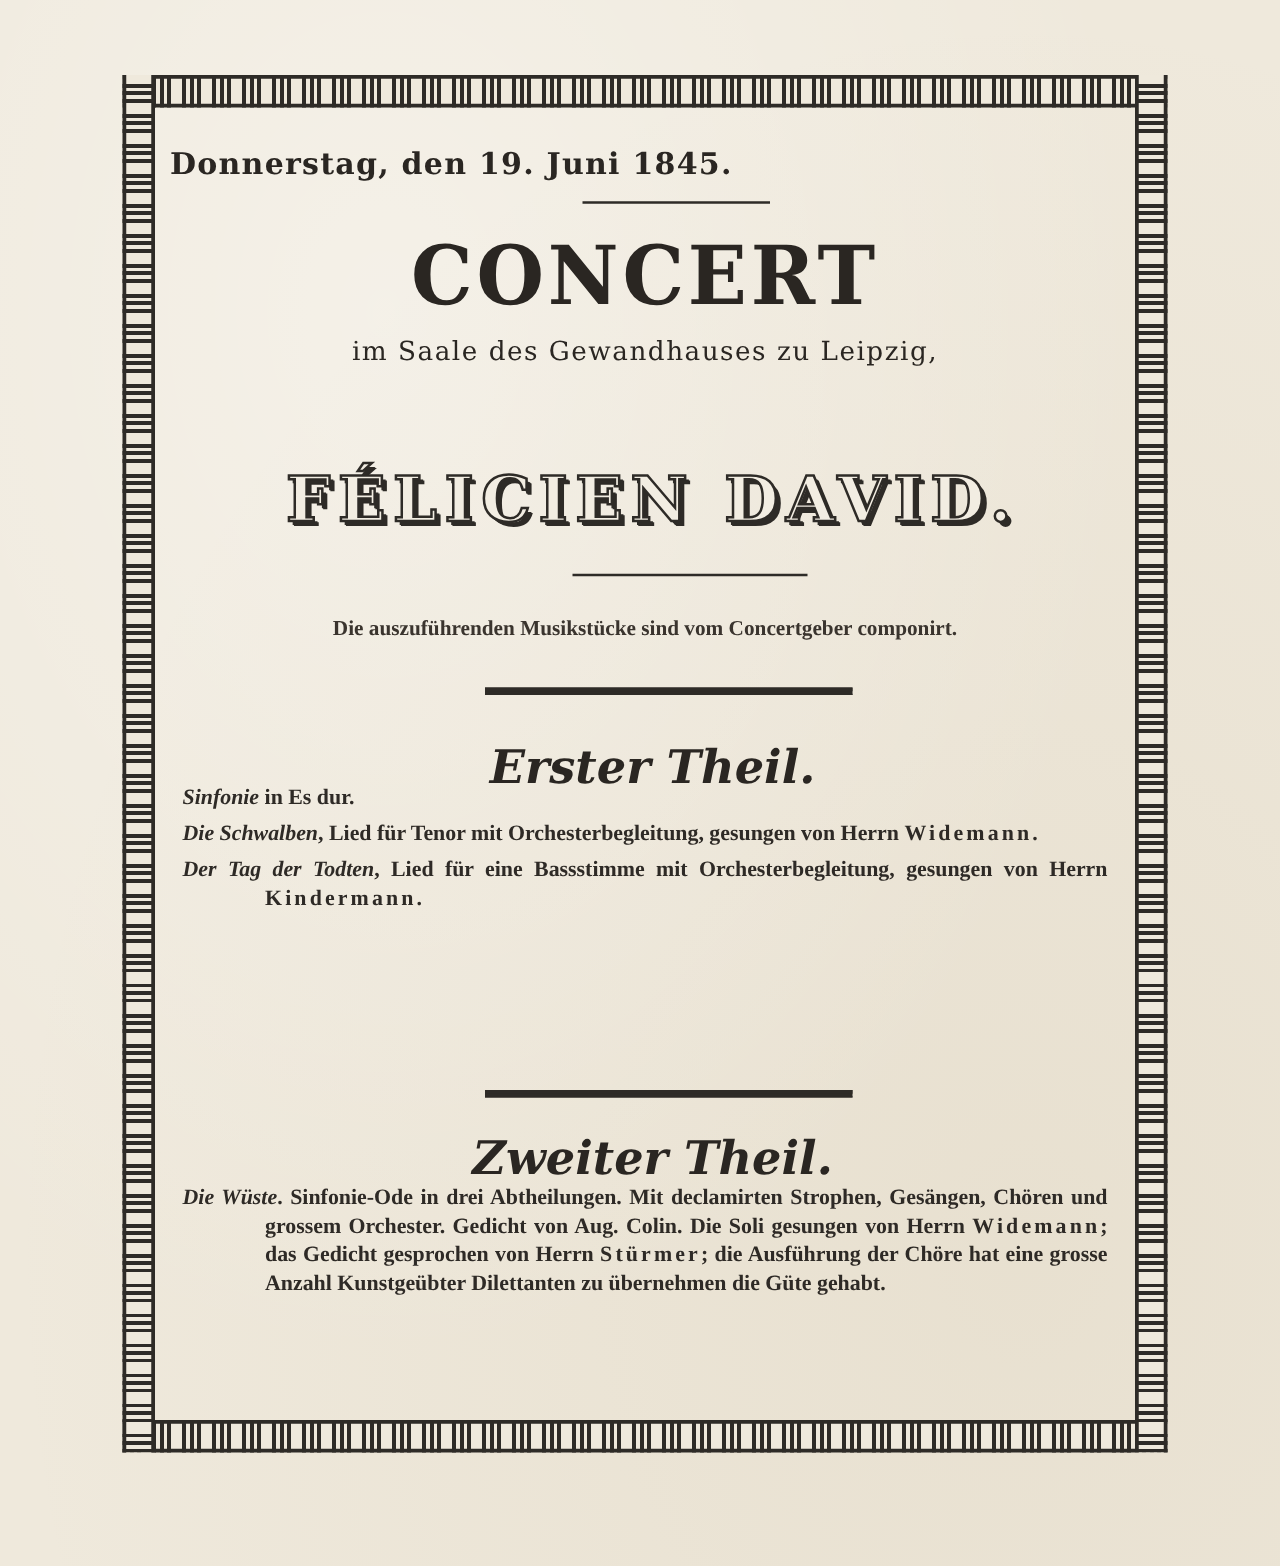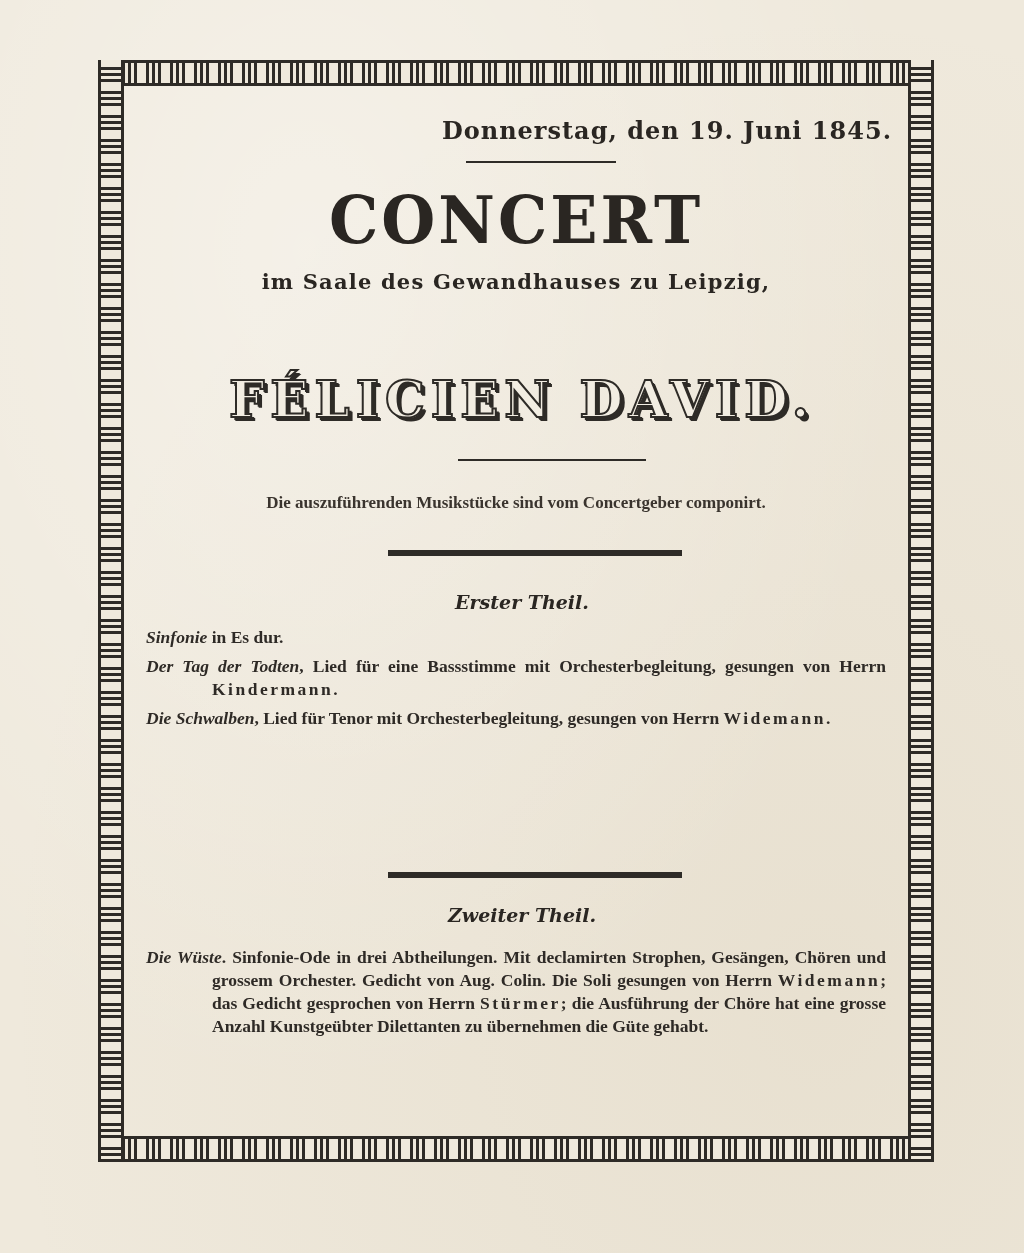--- a/index.html
+++ b/index.html
@@ -53,33 +53,33 @@
       linear-gradient(90deg,#2e2b27,#2e2b27),
       repeating-linear-gradient(0deg, #2e2b27 0 3px, transparent 3px 6px, #2e2b27 6px 9px, transparent 9px 12px, #2e2b27 12px 15px, transparent 15px 24px);
     background-size:3px 100%, 3px 100%, 100% 100%;
     background-position:0 0, 100% 0, 0 0;
     background-repeat:no-repeat, no-repeat, repeat;
   }
   .content {
     position:absolute; left:26px; top:26px; right:26px; bottom:26px;
   }
   .date {
-    position:absolute; top:30px; left:0; right:16px; text-align:right;
-    font-family:"DejaVu Serif", serif; font-weight:bold; font-size:24px; letter-spacing:1px;
+    position:absolute; top:30px; left:0; right:16px; text-align:left;
+    font-family:"DejaVu Serif", serif; font-weight:bold; font-size:24px; letter-spacing:1px;padding-left:12px;
   }
   .rule { position:absolute; height:2px; background:#2e2b27; }
   .rule.r1 { left:342px; width:150px; top:75px; }
   .concert {
     position:absolute; top:98px; left:0; right:0; text-align:center;
     font-family:"DejaVu Serif", serif; font-weight:900; font-size:62px; letter-spacing:3px;
     transform:scaleY(1.05);
   }
   .venue {
     position:absolute; top:183px; left:0; right:0; text-align:center;
-    font-family:"DejaVu Serif", serif; font-weight:bold; font-size:21px; letter-spacing:1.2px;
+    font-family:"DejaVu Serif", serif; font-weight:normal; font-size:21px; letter-spacing:1.2px;
   }
   .given {
     position:absolute; top:246px; left:0; right:0; text-align:center;
     font-family:"Liberation Serif", serif; font-size:16px;
   }
   .composer {
     position:absolute; top:284px; left:0; right:0; text-align:center;
     font-family:"DejaVu Serif", serif; font-weight:900; font-size:50px; letter-spacing:6px;
     color:#f2ede2;
     -webkit-text-stroke:2px #2e2b27;
@@ -88,21 +88,21 @@
   }
   .rule.r2 { left:334px; width:188px; top:373px; }
   .note {
     position:absolute; top:407px; left:0; right:0; text-align:center;
     font-family:"Liberation Serif", serif; font-size:17px; font-weight:bold; color:#3a342e;
   }
   .rule.double { height:0; border-top:3px solid #2e2b27; border-bottom:1px solid #2e2b27; padding-top:2px; }
   .rule.r3 { left:264px; width:294px; top:464px; }
   .part-title {
     position:absolute; left:12px; right:0; text-align:center;
-    font-family:"DejaVu Serif", serif; font-weight:900; font-style:italic; font-size:19px;
+    font-family:"DejaVu Serif", serif; font-weight:900; font-style:italic; font-size:37px;
   }
   .part1 { top:505px; }
   .items { position:absolute; left:22px; right:22px; font-family:"Liberation Serif", serif; font-size:17.5px; font-weight:bold; line-height:23px; color:#2e2a26; }
   .items1 { top:540px; }
   .item { padding-left:66px; text-indent:-66px; margin-bottom:6px; text-align:justify; }
   .item .work { font-style:italic; font-weight:bold; }
   .spaced { letter-spacing:2.5px; }
   .rule.r4 { left:264px; width:294px; top:786px; }
   .part2 { top:818px;font-style:italic; }
   .items2 { top:860px; }
@@ -125,24 +125,24 @@
     <div class="rule r2"></div>
     <div class="note">Die auszuführenden Musikstücke sind vom Concertgeber componirt.</div>
     <div class="rule double r3"></div>
 
     <div class="part-title part1">Erster Theil.</div>
     <div class="items items1">
       <div class="item">
         <span class="work">Sinfonie</span><span> in Es dur.</span>
       </div>
       <div class="item">
-        <span class="work">Der Tag der Todten</span><span>, Lied für eine Bassstimme mit Orchesterbegleitung, gesungen von Herrn </span><span class="spaced">Kindermann</span><span>.</span>
+        <span class="work">Die Schwalben</span><span>, Lied für Tenor mit Orchesterbegleitung, gesungen von Herrn </span><span class="spaced">Widemann</span><span>.</span>
       </div>
       <div class="item">
-        <span class="work">Die Schwalben</span><span>, Lied für Tenor mit Orchesterbegleitung, gesungen von Herrn </span><span class="spaced">Widemann</span><span>.</span>
+        <span class="work">Der Tag der Todten</span><span>, Lied für eine Bassstimme mit Orchesterbegleitung, gesungen von Herrn </span><span class="spaced">Kindermann</span><span>.</span>
       </div>
     </div>
 
     <div class="rule double r4"></div>
 
     <div class="part-title part2">Zweiter Theil.</div>
     <div class="items items2">
       <div class="item">
         <span class="work">Die Wüste</span><span>. Sinfonie-Ode in drei Abtheilungen. Mit declamirten Strophen, Gesängen, Chören und grossem Orchester. Gedicht von Aug. Colin. Die Soli gesungen von Herrn </span><span class="spaced">Widemann</span><span>; das Gedicht gesprochen von Herrn </span><span class="spaced">Stürmer</span><span>; die Ausführung der Chöre hat eine grosse Anzahl Kunstgeübter Dilettanten zu übernehmen die Güte gehabt.</span>
       </div>

